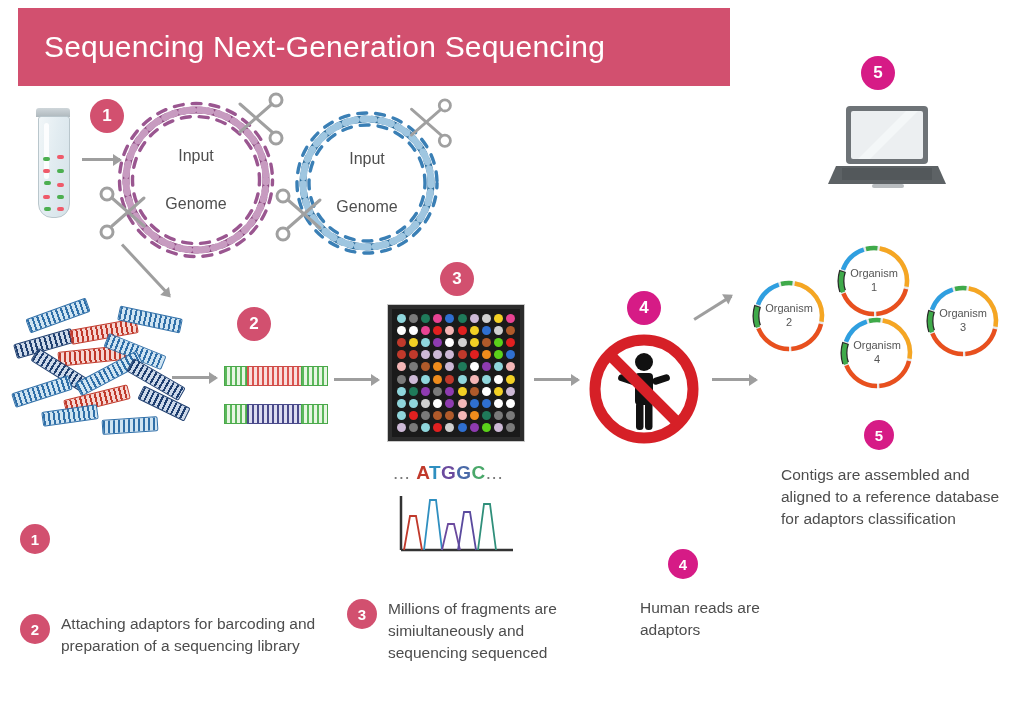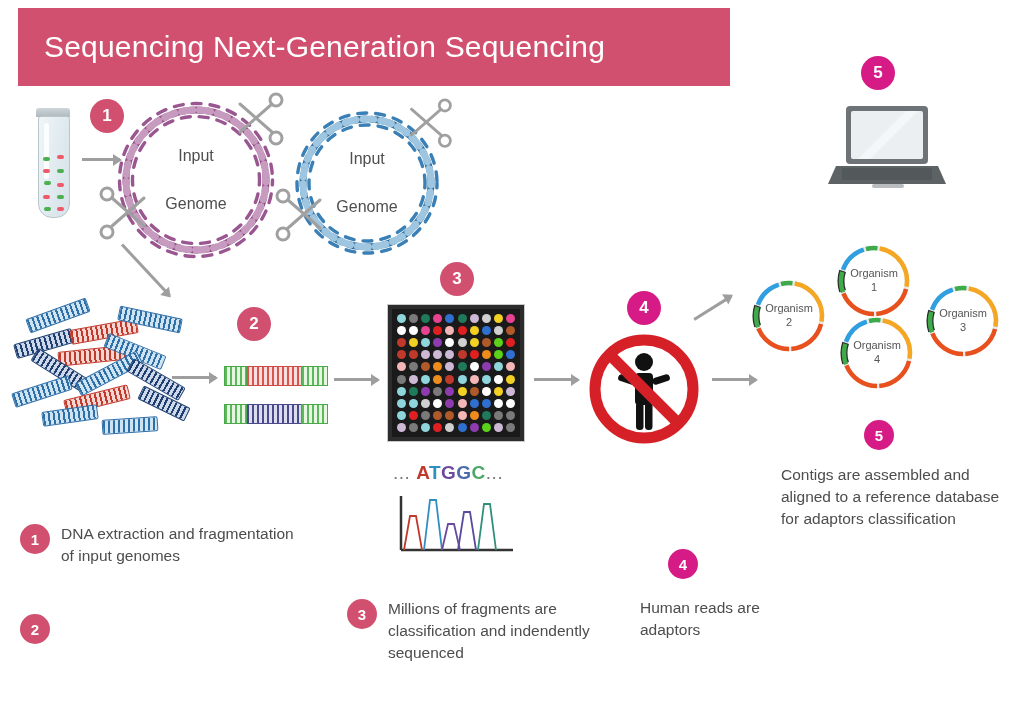--- a/index.html
+++ b/index.html
@@ -458,29 +458,29 @@
       <path d="M 9.990143514065025 52.28666472974707 A 33 33 0 0 1 9.278364034035476 31.90396725803903" fill="none" stroke="#3faa4a" stroke-width="4.5"></path>
     </svg>
   <div class="org-label">
     <span>Organism</span>
     <span>4</span>
   </div>
 </div>
 
 <div class="legend-item" style="left:20px;top:523px;width:290px">
   <div class="badge rose b30 legend-badge">1</div>
-  <div class="legend-text">DNA extraction and fragmentation of input genomes</div>
 </div>
 
 <div class="legend-item" style="left:20px;top:613px;width:300px">
   <div class="badge rose b30 legend-badge">2</div>
+  <div class="legend-text">Attaching adaptors for barcoding and preparation of a sequencing library</div>
 </div>
 
 <div class="legend-item" style="left:347px;top:598px;width:250px">
   <div class="badge rose b30 legend-badge">3</div>
-  <div class="legend-text">Millions of fragments are classification and indendently sequenced</div>
+  <div class="legend-text">Millions of fragments are simiultaneously and sequencing sequenced</div>
 </div>
 
 <div class="abs badge magenta b30" style="left:668px;top:549px">4</div>
 <div class="abs legend-text" style="left:640px;top:597px;width:150px">Human reads are adaptors</div>
 
 <div class="abs badge magenta b30" style="left:864px;top:420px">5</div>
 <div class="abs legend-text" style="left:781px;top:464px;width:236px">Contigs are assembled and aligned to a reference database for adaptors classification</div>
 
 </body></html>

